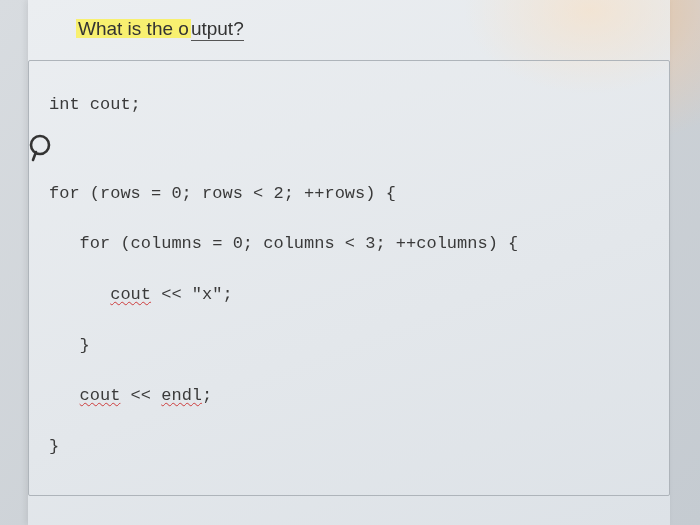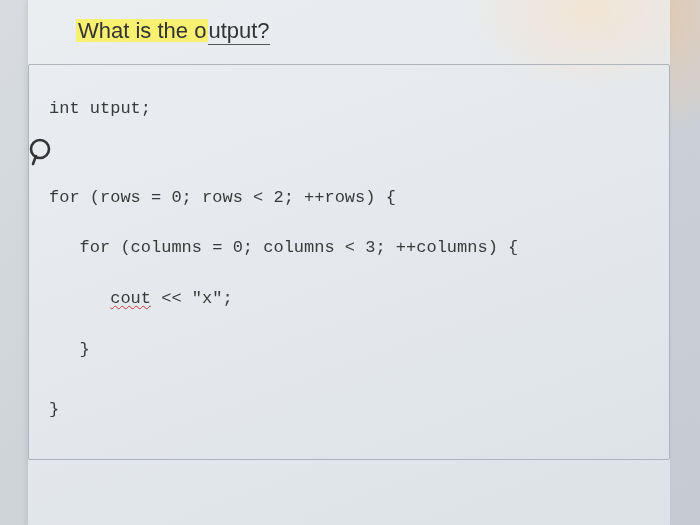--- a/index.html
+++ b/index.html
@@ -20,21 +20,21 @@
     top: 0;
     right: 30px;
     bottom: 0;
     background: linear-gradient(160deg, #ebeef1 0%, #e3e7eb 60%, #dde2e7 100%);
     box-shadow: -2px 0 6px rgba(0,0,0,0.08);
     padding: 18px 0 0 0;
   }
   .question {
     font-family: Arial, Helvetica, sans-serif;
     font-weight: 400;
-    font-size: 22px;
+    font-size: 19px;
     color: #333;
     margin-left: 48px;
     margin-bottom: 20px;
     display: inline-block;
   }
   .highlight {
     background: linear-gradient(transparent 0%, transparent 5%, #f8f070 5%, #f8f070 95%, transparent 95%);
     padding: 0 2px;
   }
   .underline-remainder {
@@ -90,29 +90,30 @@
   <div class="codebox">
 
     <div class="cursor-bubble">
       <svg viewBox="0 0 30 30">
         <circle cx="15" cy="12" r="9" fill="none" stroke="#333" stroke-width="2.6"></circle>
         <path d="M11 19 L8 27" fill="none" stroke="#333" stroke-width="2.6" stroke-linecap="round"></path>
       </svg>
     </div>
 
     <div class="gap"></div>
-    <div class="codeline">int utput;</div>
+    <div class="codeline">int cout;</div>
 
     <div class="biggap"></div>
     <div class="biggap"></div>
 
     <div class="codeline">for (rows = 0; rows &lt; 2; ++rows) {</div>
     <div class="gap"></div>
     <div class="codeline">   for (columns = 0; columns &lt; 3; ++columns) {</div>
     <div class="gap"></div>
     <div class="codeline"><span>      </span><span class="spellwave">cout</span><span> &lt;&lt; "x";</span></div>
     <div class="gap"></div>
     <div class="codeline">   }</div>
     <div class="gap"></div>
+    <div class="codeline"><span>   </span><span class="spellwave">cout</span><span> &lt;&lt; </span><span class="spellwave">endl</span><span>;</span></div>
     <div class="gap"></div>
     <div class="codeline">}</div>
   </div>
 </div>
 
 </body></html>

